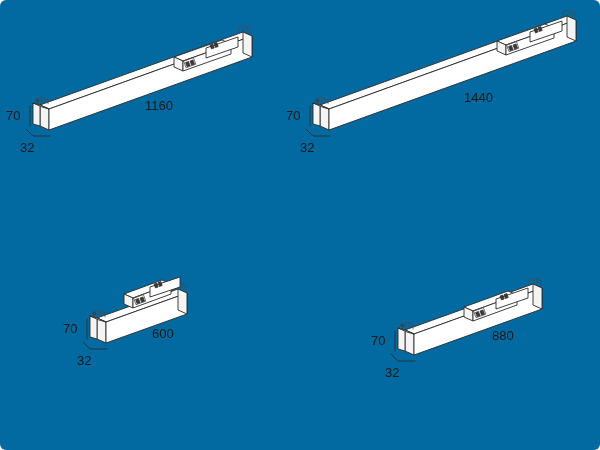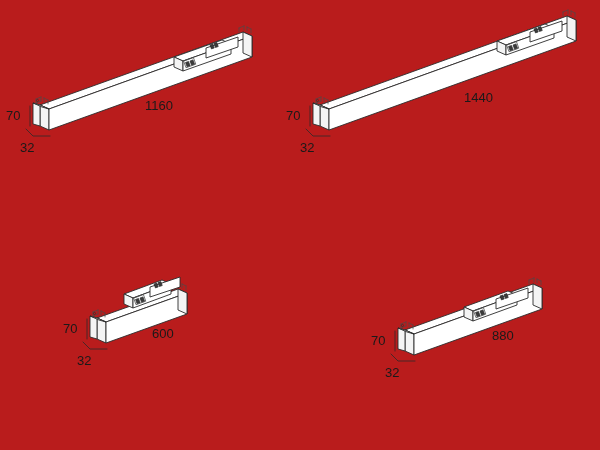--- a/index.html
+++ b/index.html
@@ -4,23 +4,24 @@
 <style>
   html, body {
     margin: 0;
     padding: 0;
     background: #ffffff;
   }
   #page {
     position: relative;
     width: 600px;
     height: 450px;
-    background: #b91c1c;
+    background: #0369a1;
     overflow: hidden;
     font-family: "Liberation Sans", sans-serif;
+    border-radius: 6px;
   }
   #page svg {
     position: absolute;
     left: 0;
     top: 0;
     width: 600px;
     height: 450px;
   }
   .dim-text {
     font-family: "Liberation Sans", sans-serif;

